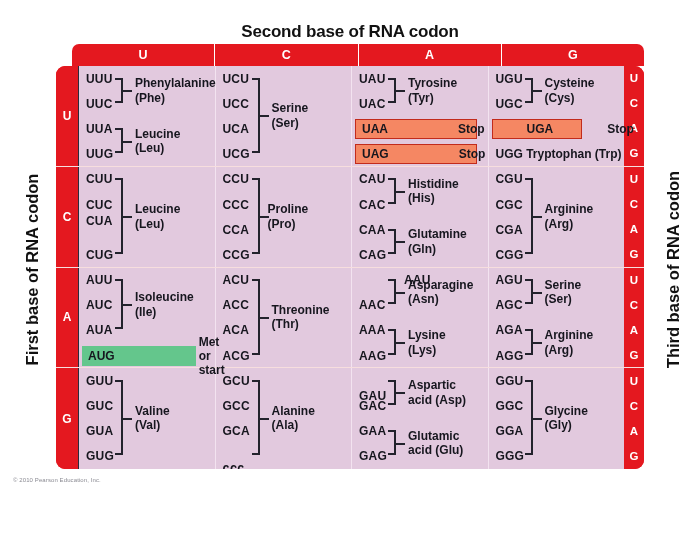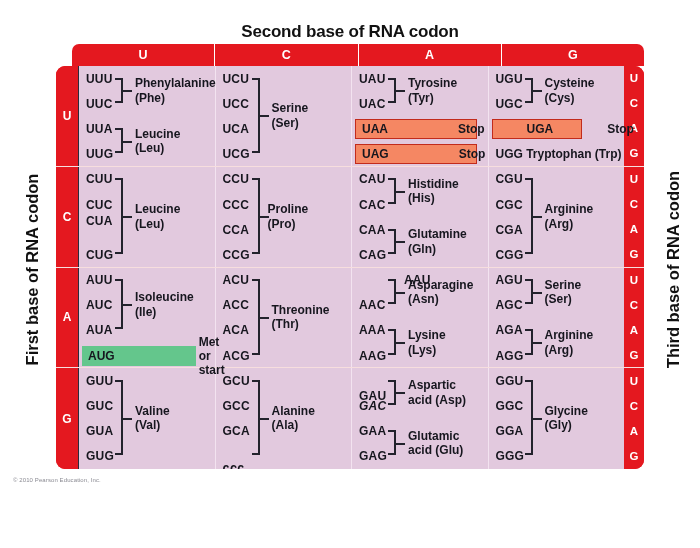--- a/index.html
+++ b/index.html
@@ -559,21 +559,21 @@
               <div class="tick" style="left: 44px; top: 49.375px;"></div>
               <div class="aa-name" style="left: 56px; top: 35.375px;">
                 <div>Alanine</div>
                 <div>(Ala)</div>
               </div>
             </div>
           </div>
           <div class="cell">
             <div class="codon-col" style="position: absolute; display: block;">
               <div class="codon" style="position: absolute; top: 20px;">GAU</div>
-              <div class="codon" style="position: absolute; top: 29.7812px; font-style: italic;">GAC</div>
+              <div class="codon" style="position: absolute; top: 29.7812px;">GAC</div>
               <div class="codon" style="position: absolute; top: 54.9688px;">GAA</div>
               <div class="codon" style="position: absolute; top: 80.1562px;">GAG</div>
             </div>
             <div class="groups">
               <div class="bracket" style="left: 36px; top: 11.5938px; height: 25.1875px; border-left: none; border-right: 2px solid rgb(34, 34, 44);"></div>
               <div class="tick" style="left: 44px; top: 24.1875px;"></div>
               <div class="aa-name" style="left: 56px; top: 10.1875px;">
                 <div>Aspartic</div>
                 <div>acid (Asp)</div>
               </div>

